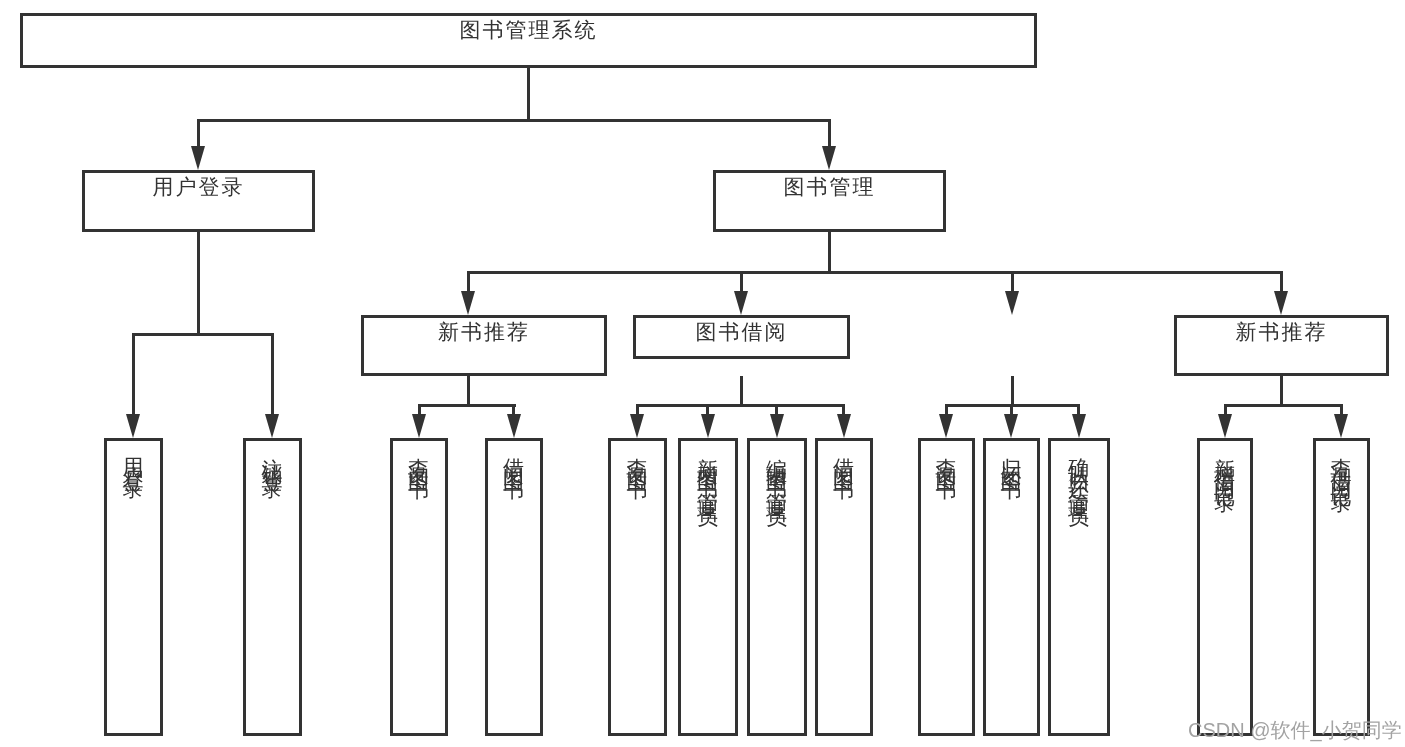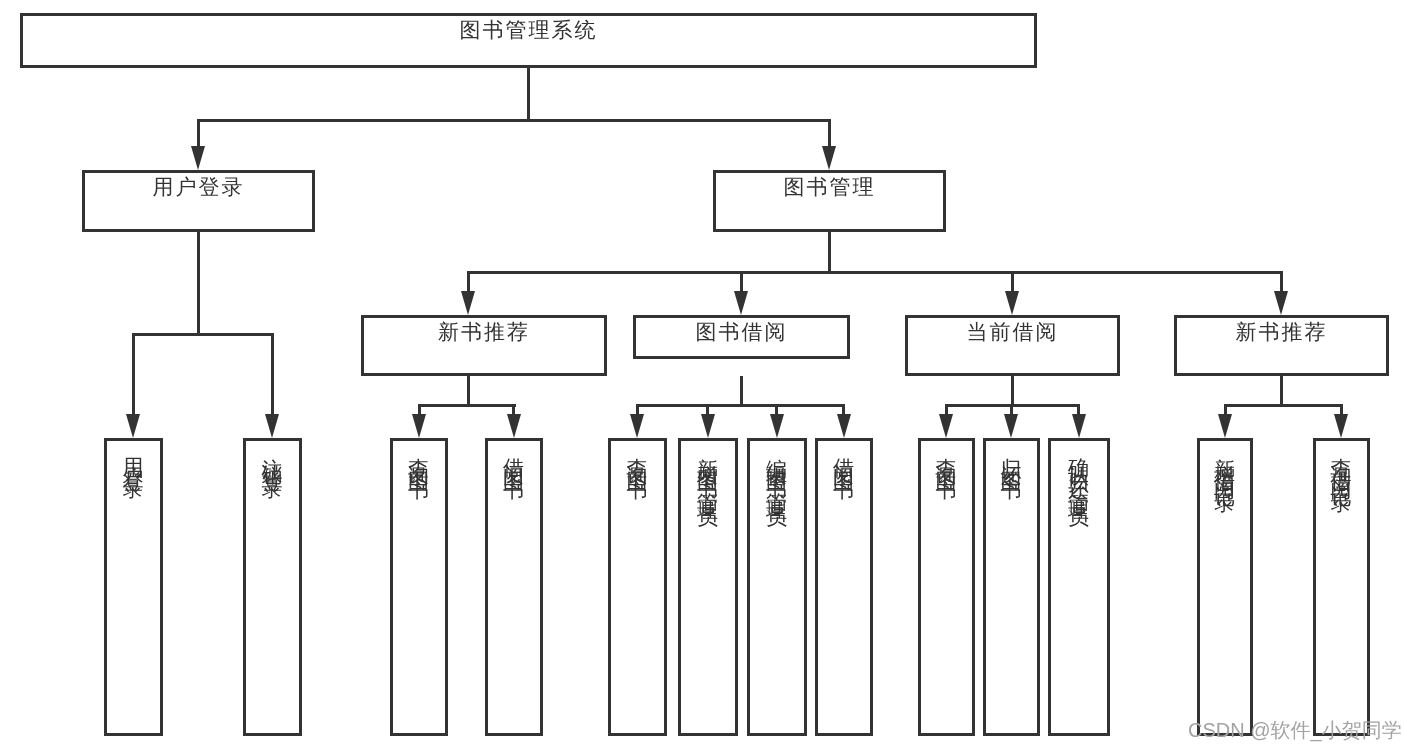--- a/index.html
+++ b/index.html
@@ -68,23 +68,20 @@
   <div class="arrow" style="left:461px;top:291px"></div>
   <div class="arrow" style="left:734px;top:291px"></div>
   <div class="arrow" style="left:1005px;top:291px"></div>
   <div class="arrow" style="left:1274px;top:291px"></div>
 
   <div class="box hbox" style="left:361px;top:315px;width:246px;height:61px">
     <span>新书推荐</span>
   </div>
   <div class="box hbox" style="left:633px;top:315px;width:217px;height:44px">
     <span>图书借阅</span>
-  </div>
-  <div class="box hbox" style="left:905px;top:315px;width:215px;height:61px">
-    <span>当前借阅</span>
   </div>
   <div class="box hbox" style="left:1174px;top:315px;width:215px;height:61px">
     <span>新书推荐</span>
   </div>
 
   <div class="vline" style="left:467px;top:376px;height:31px"></div>
   <div class="hline" style="left:418px;top:404px;width:98px"></div>
   <div class="vline" style="left:418px;top:404px;height:12px"></div>
   <div class="vline" style="left:512px;top:404px;height:12px"></div>
   <div class="arrow" style="left:412px;top:414px"></div>

